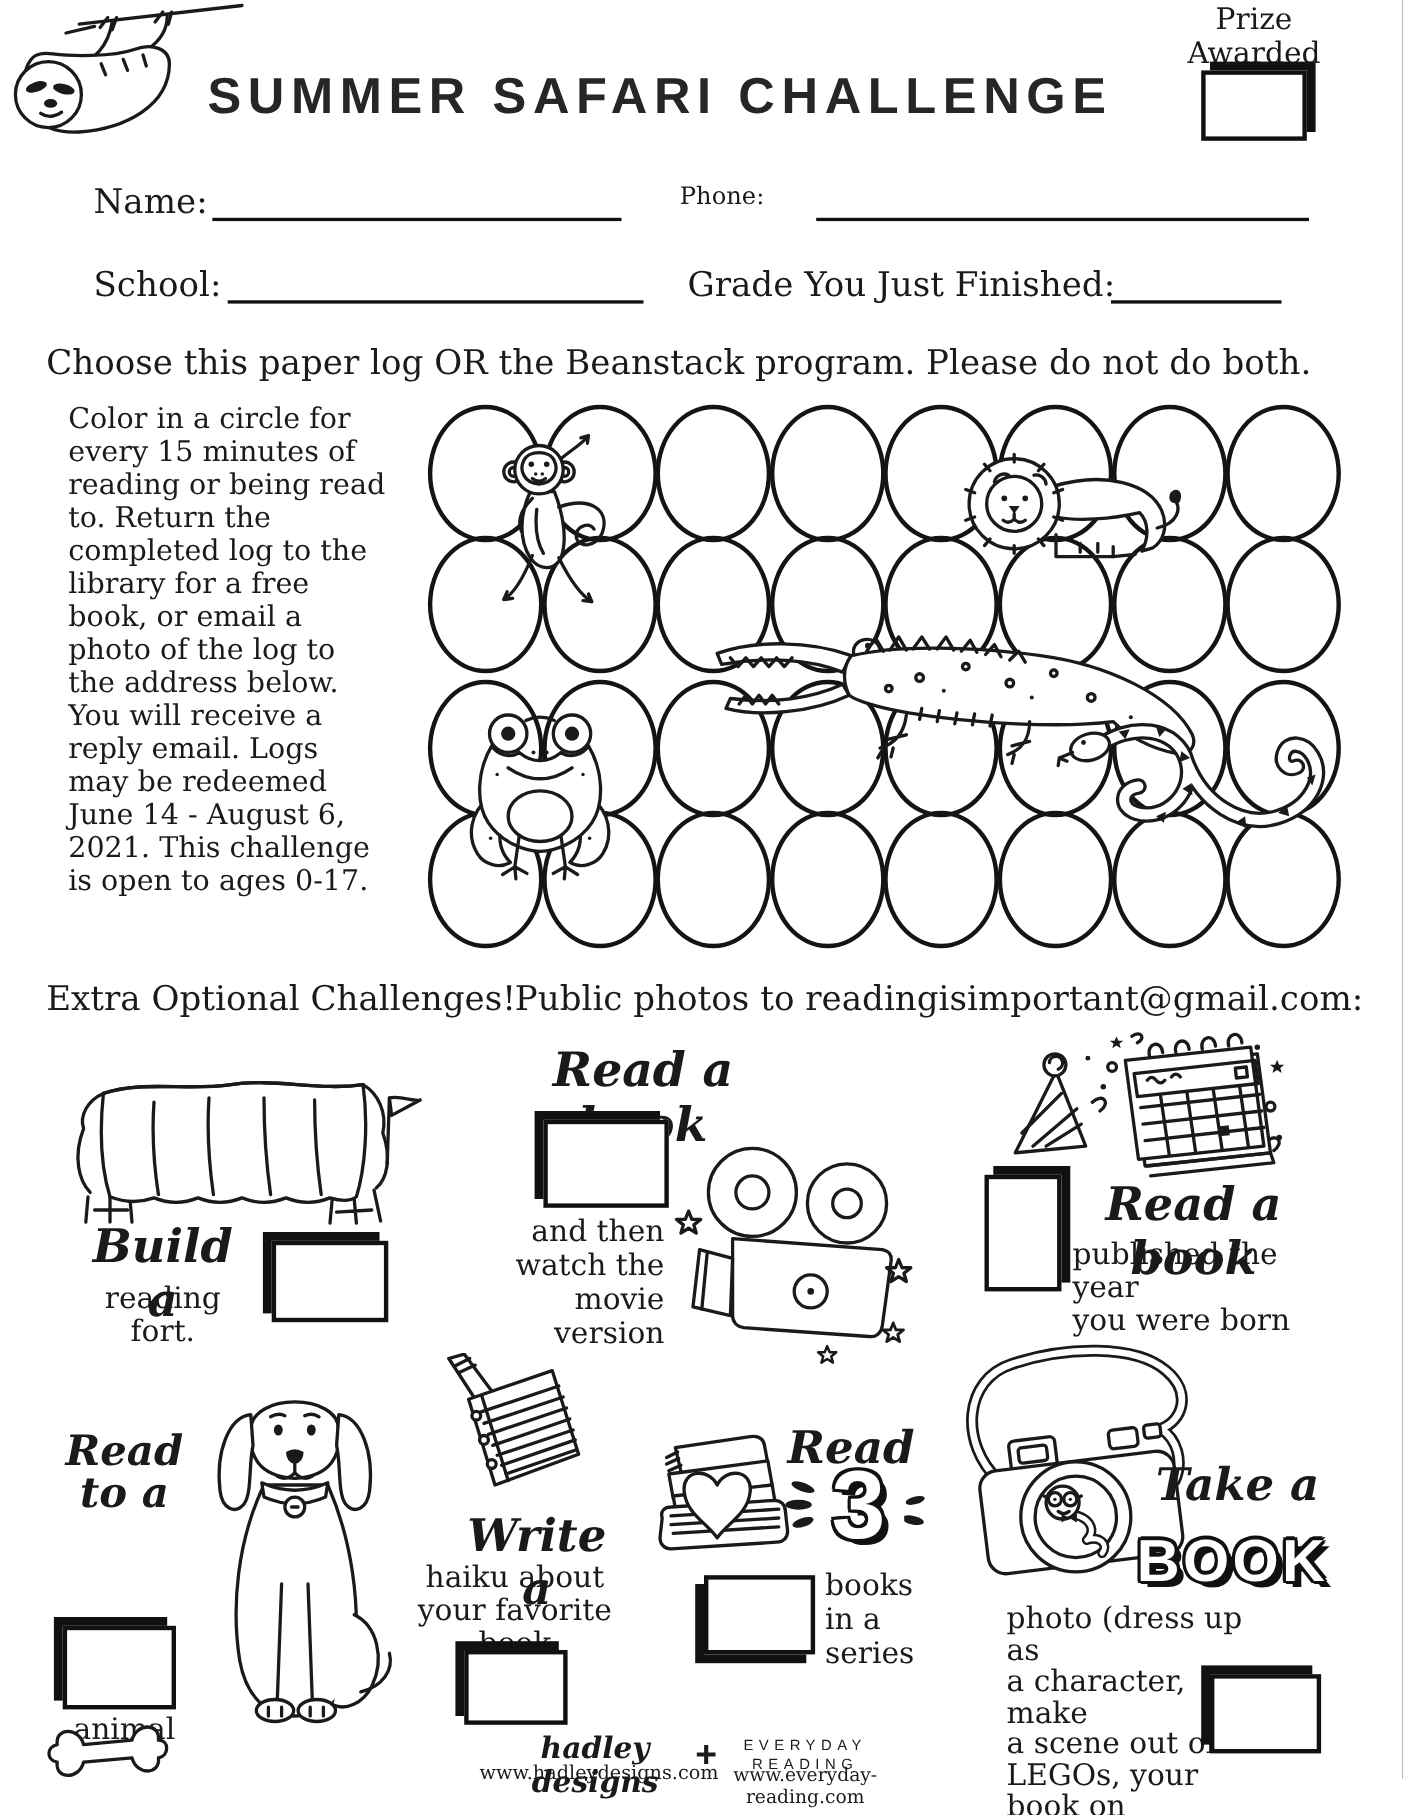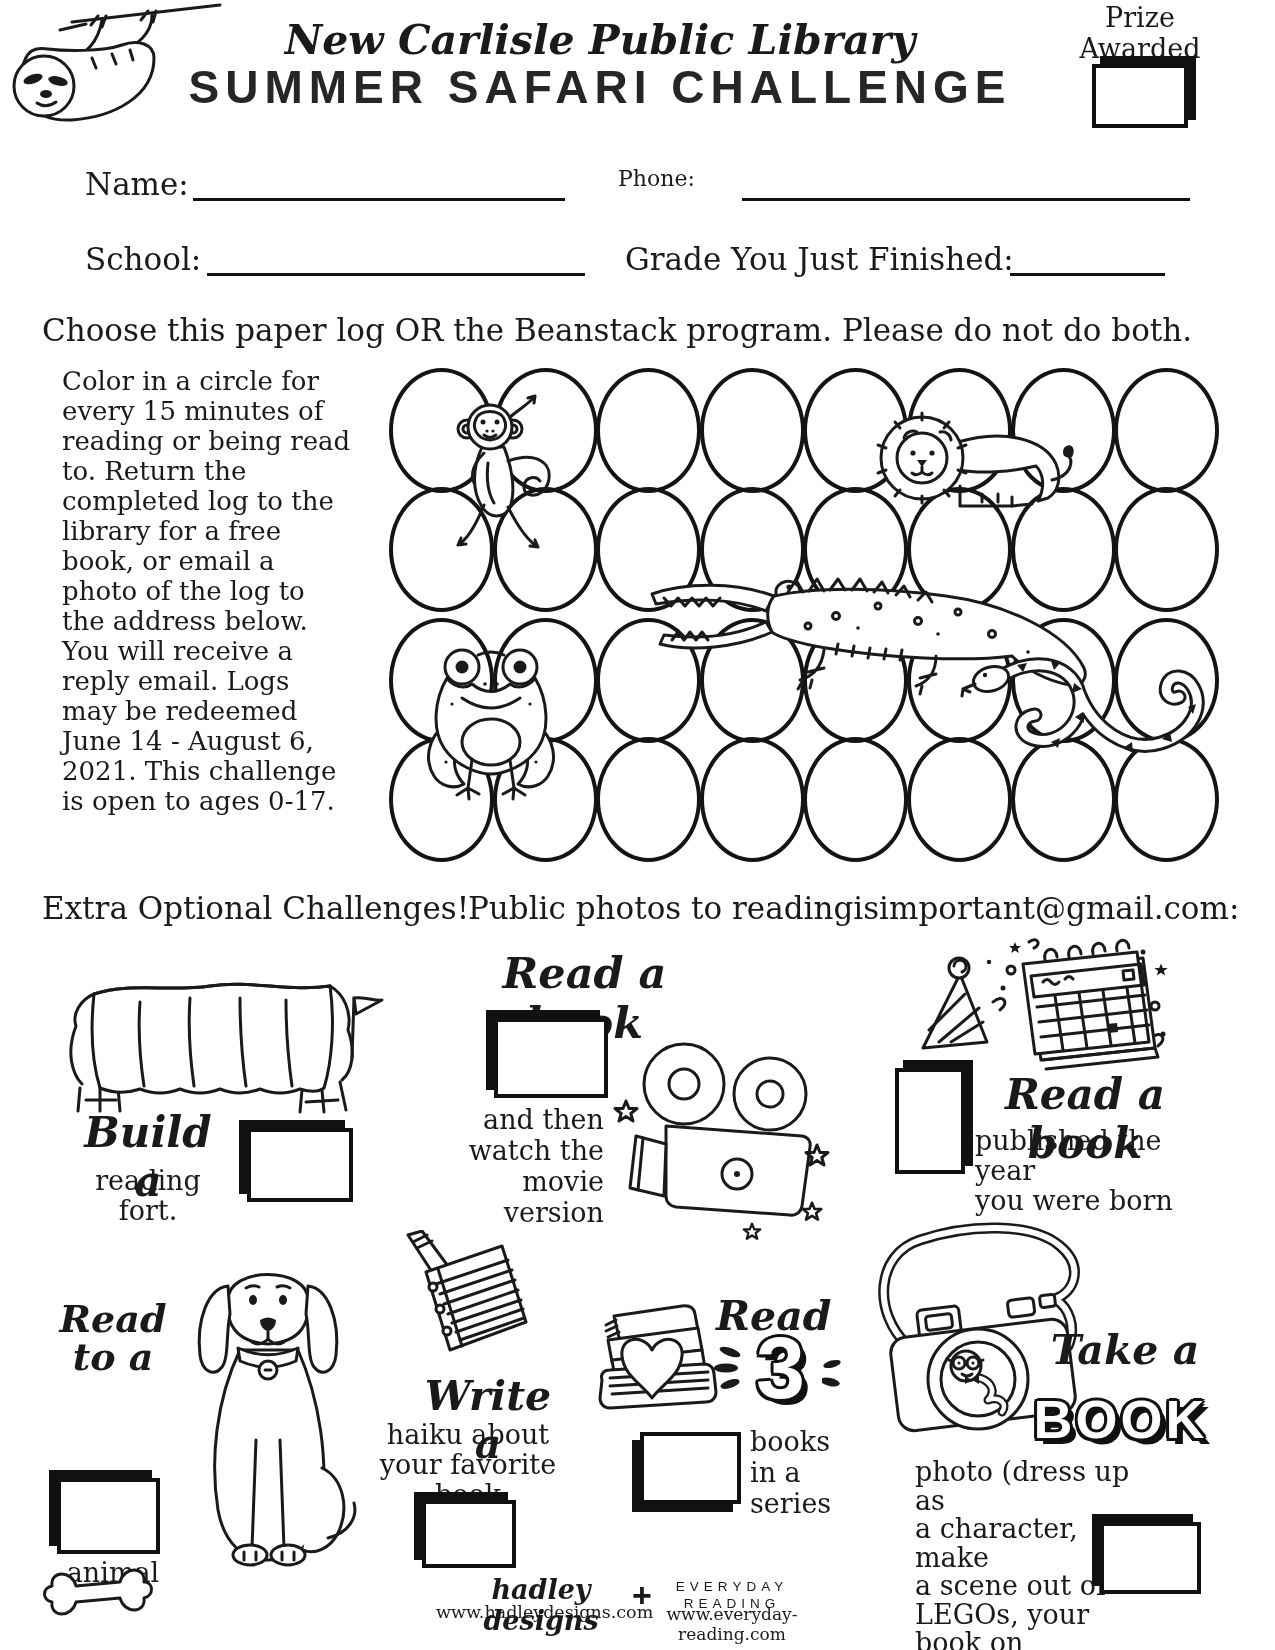--- a/index.html
+++ b/index.html
@@ -42,21 +42,20 @@
     <path d="M96,16 l-7,9 M104,16 l-4,11 M146,11 l-7,9 M154,11 l-3,11"></path>
     <path class="wfill" d="M22,62 C10,95 30,122 70,120 C112,117 152,96 152,58 C152,44 136,39 120,45 C100,52 62,51 46,49 C32,47 26,51 22,62 Z"></path>
     <path d="M90,58 l4,10 M110,54 l4,10 M128,50 l3,10"></path>
     <circle class="wfill" cx="42" cy="86" r="30"></circle>
     <ellipse class="fill" cx="31" cy="79" rx="10" ry="4.5" transform="rotate(-18 31 79)"></ellipse>
     <ellipse class="fill" cx="56" cy="81" rx="10" ry="4.5" transform="rotate(14 56 81)"></ellipse>
     <ellipse class="fill" cx="44" cy="94" rx="6" ry="4"></ellipse>
     <path d="M35,103 Q44,109 54,102"></path>
   </svg>
 
-  <div class="abs script ctr" style="left:220px;top:16px;width:760px;font-size:41px;">New Carlisle Public Library</div>
   <div class="abs sansb ctr" style="left:170px;top:60px;width:860px;font-size:46px;letter-spacing:6px;color:#262626;">SUMMER SAFARI CHALLENGE</div>
 
   <div class="abs ctr" style="left:1075px;top:2px;width:130px;font-size:27px;line-height:31px;">Prize Awarded</div>
   <div class="chk sh-ur" style="left:1092px;top:64px;width:88px;height:56px;"></div>
 
   <div class="abs" style="left:85px;top:166px;font-size:31px;">Name:</div>
   <div class="uline" style="left:193px;top:160px;width:372px;height:38px;"></div>
   <div class="abs" style="left:618px;top:166px;font-size:22px;">Phone:</div>
   <div class="uline" style="left:742px;top:160px;width:448px;height:38px;"></div>
   <div class="abs" style="left:85px;top:241px;font-size:31px;">School:</div>

